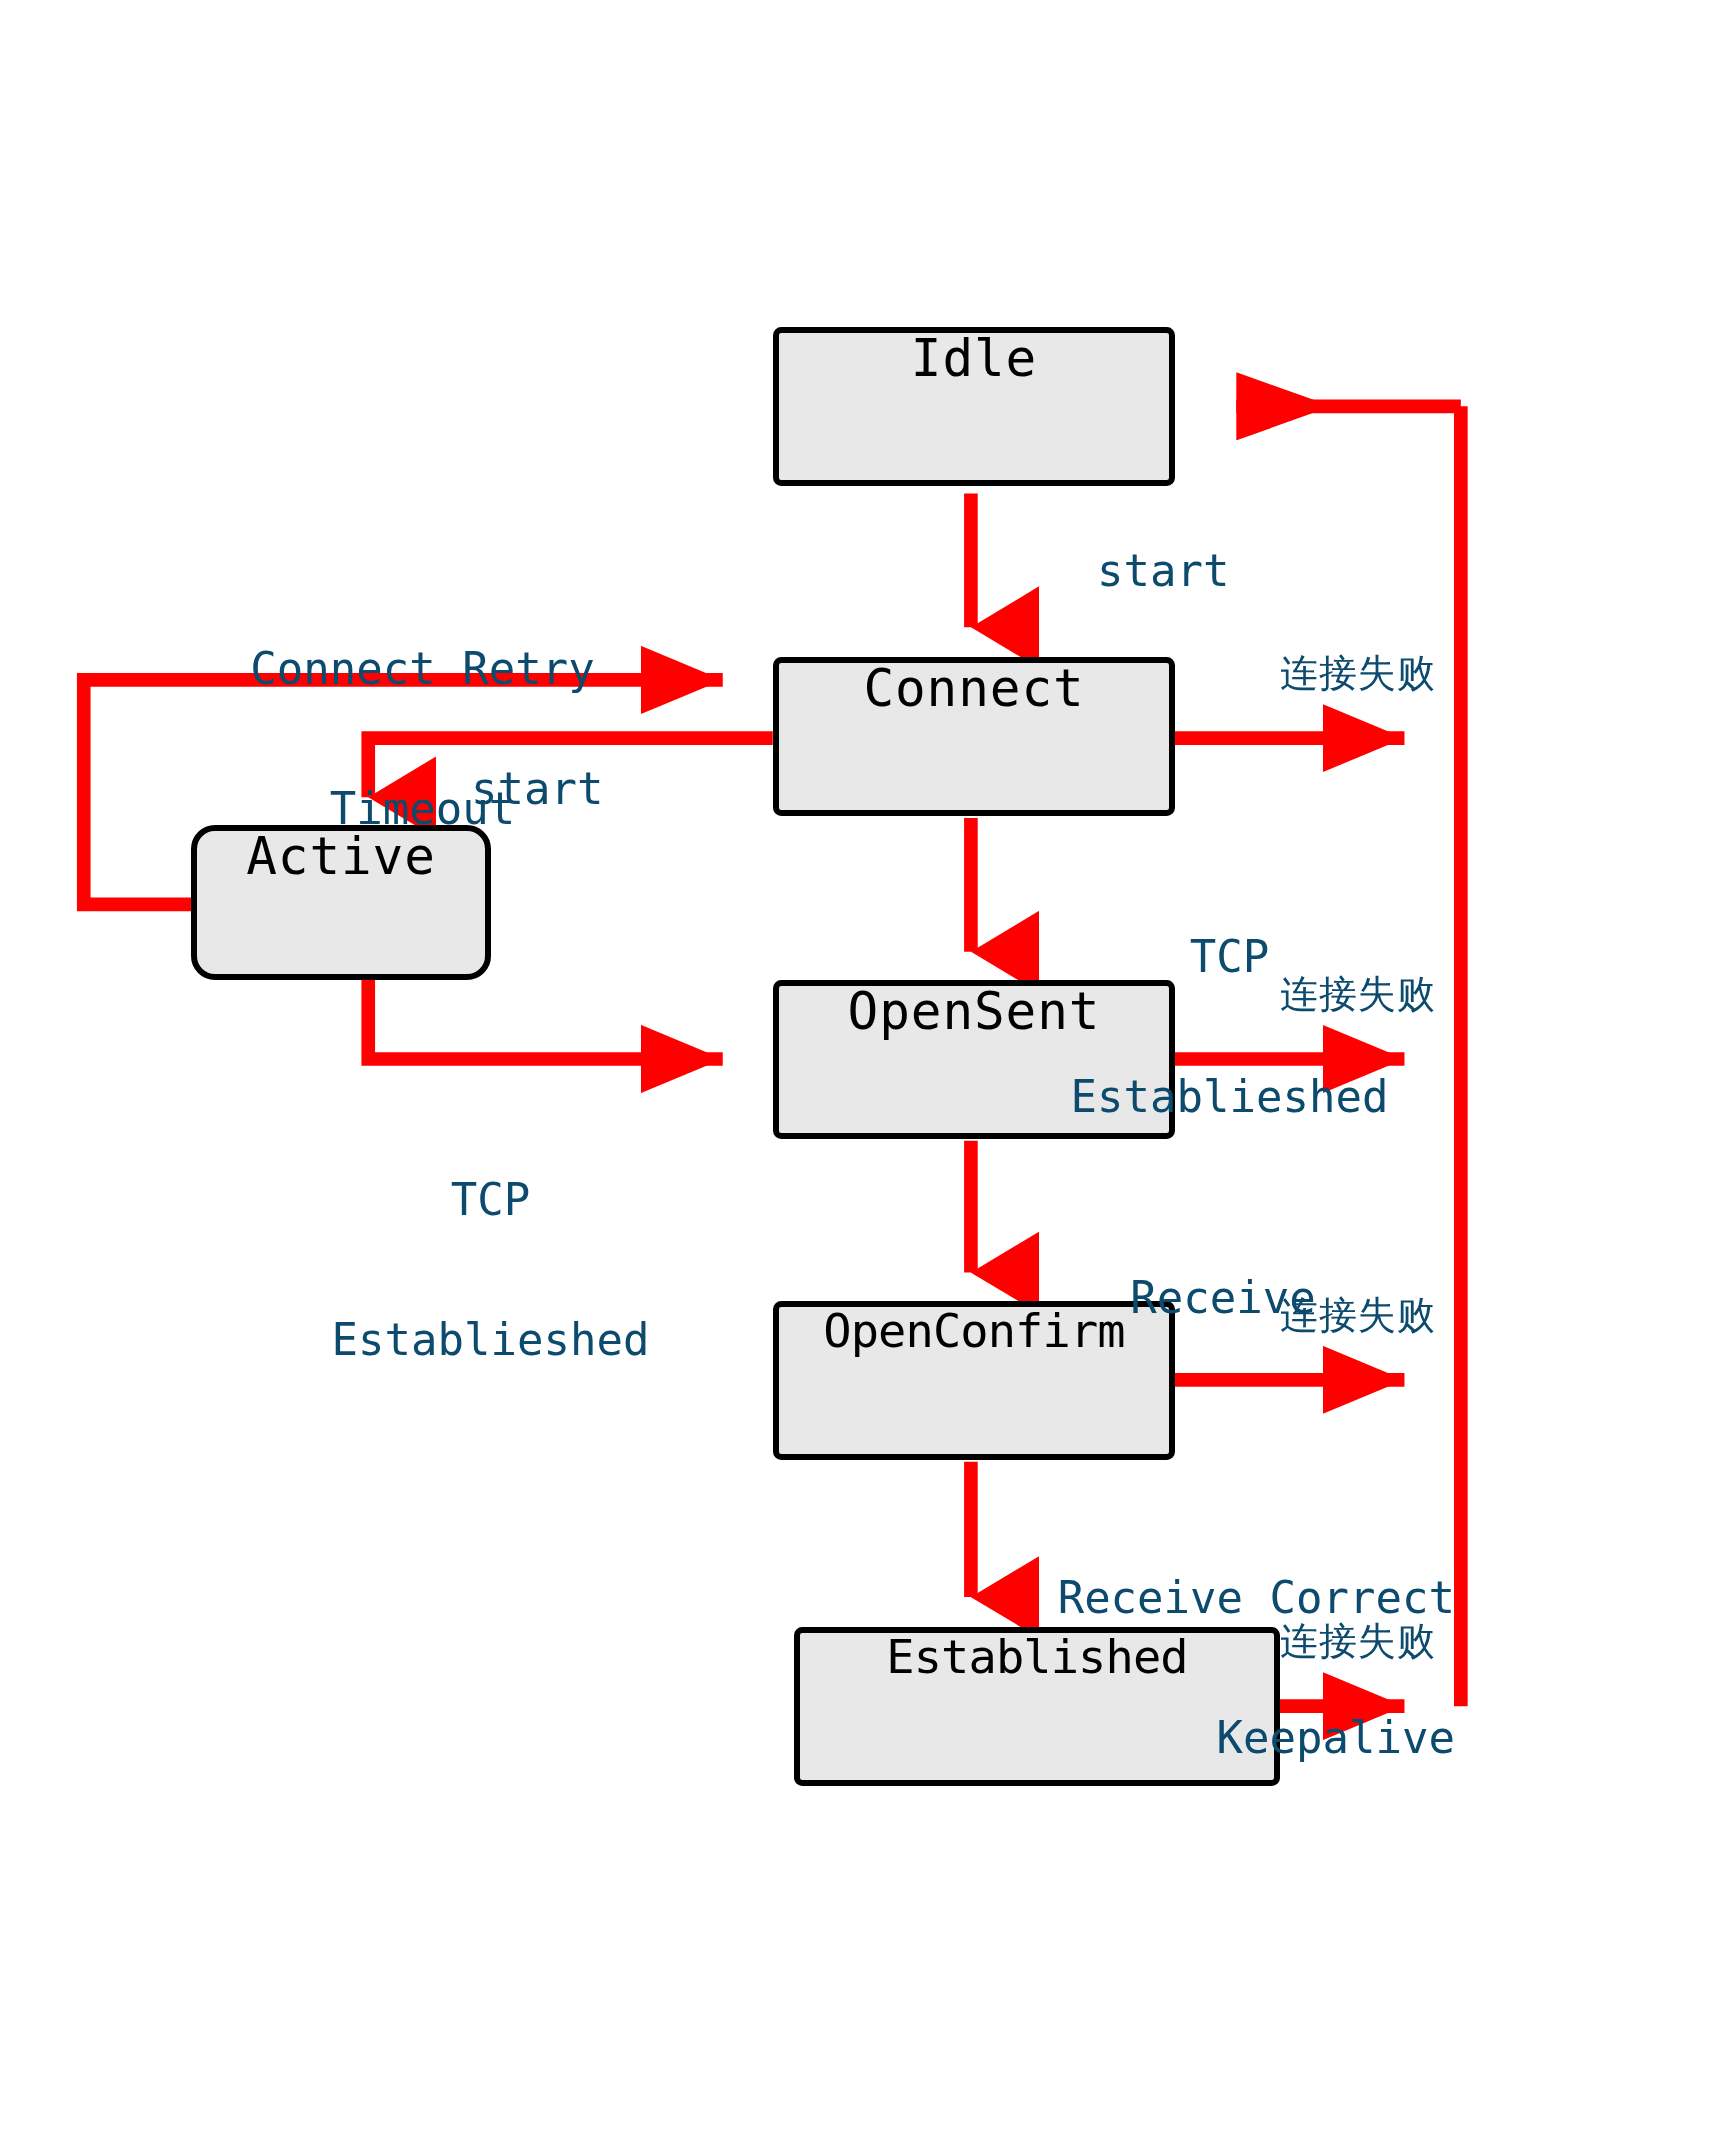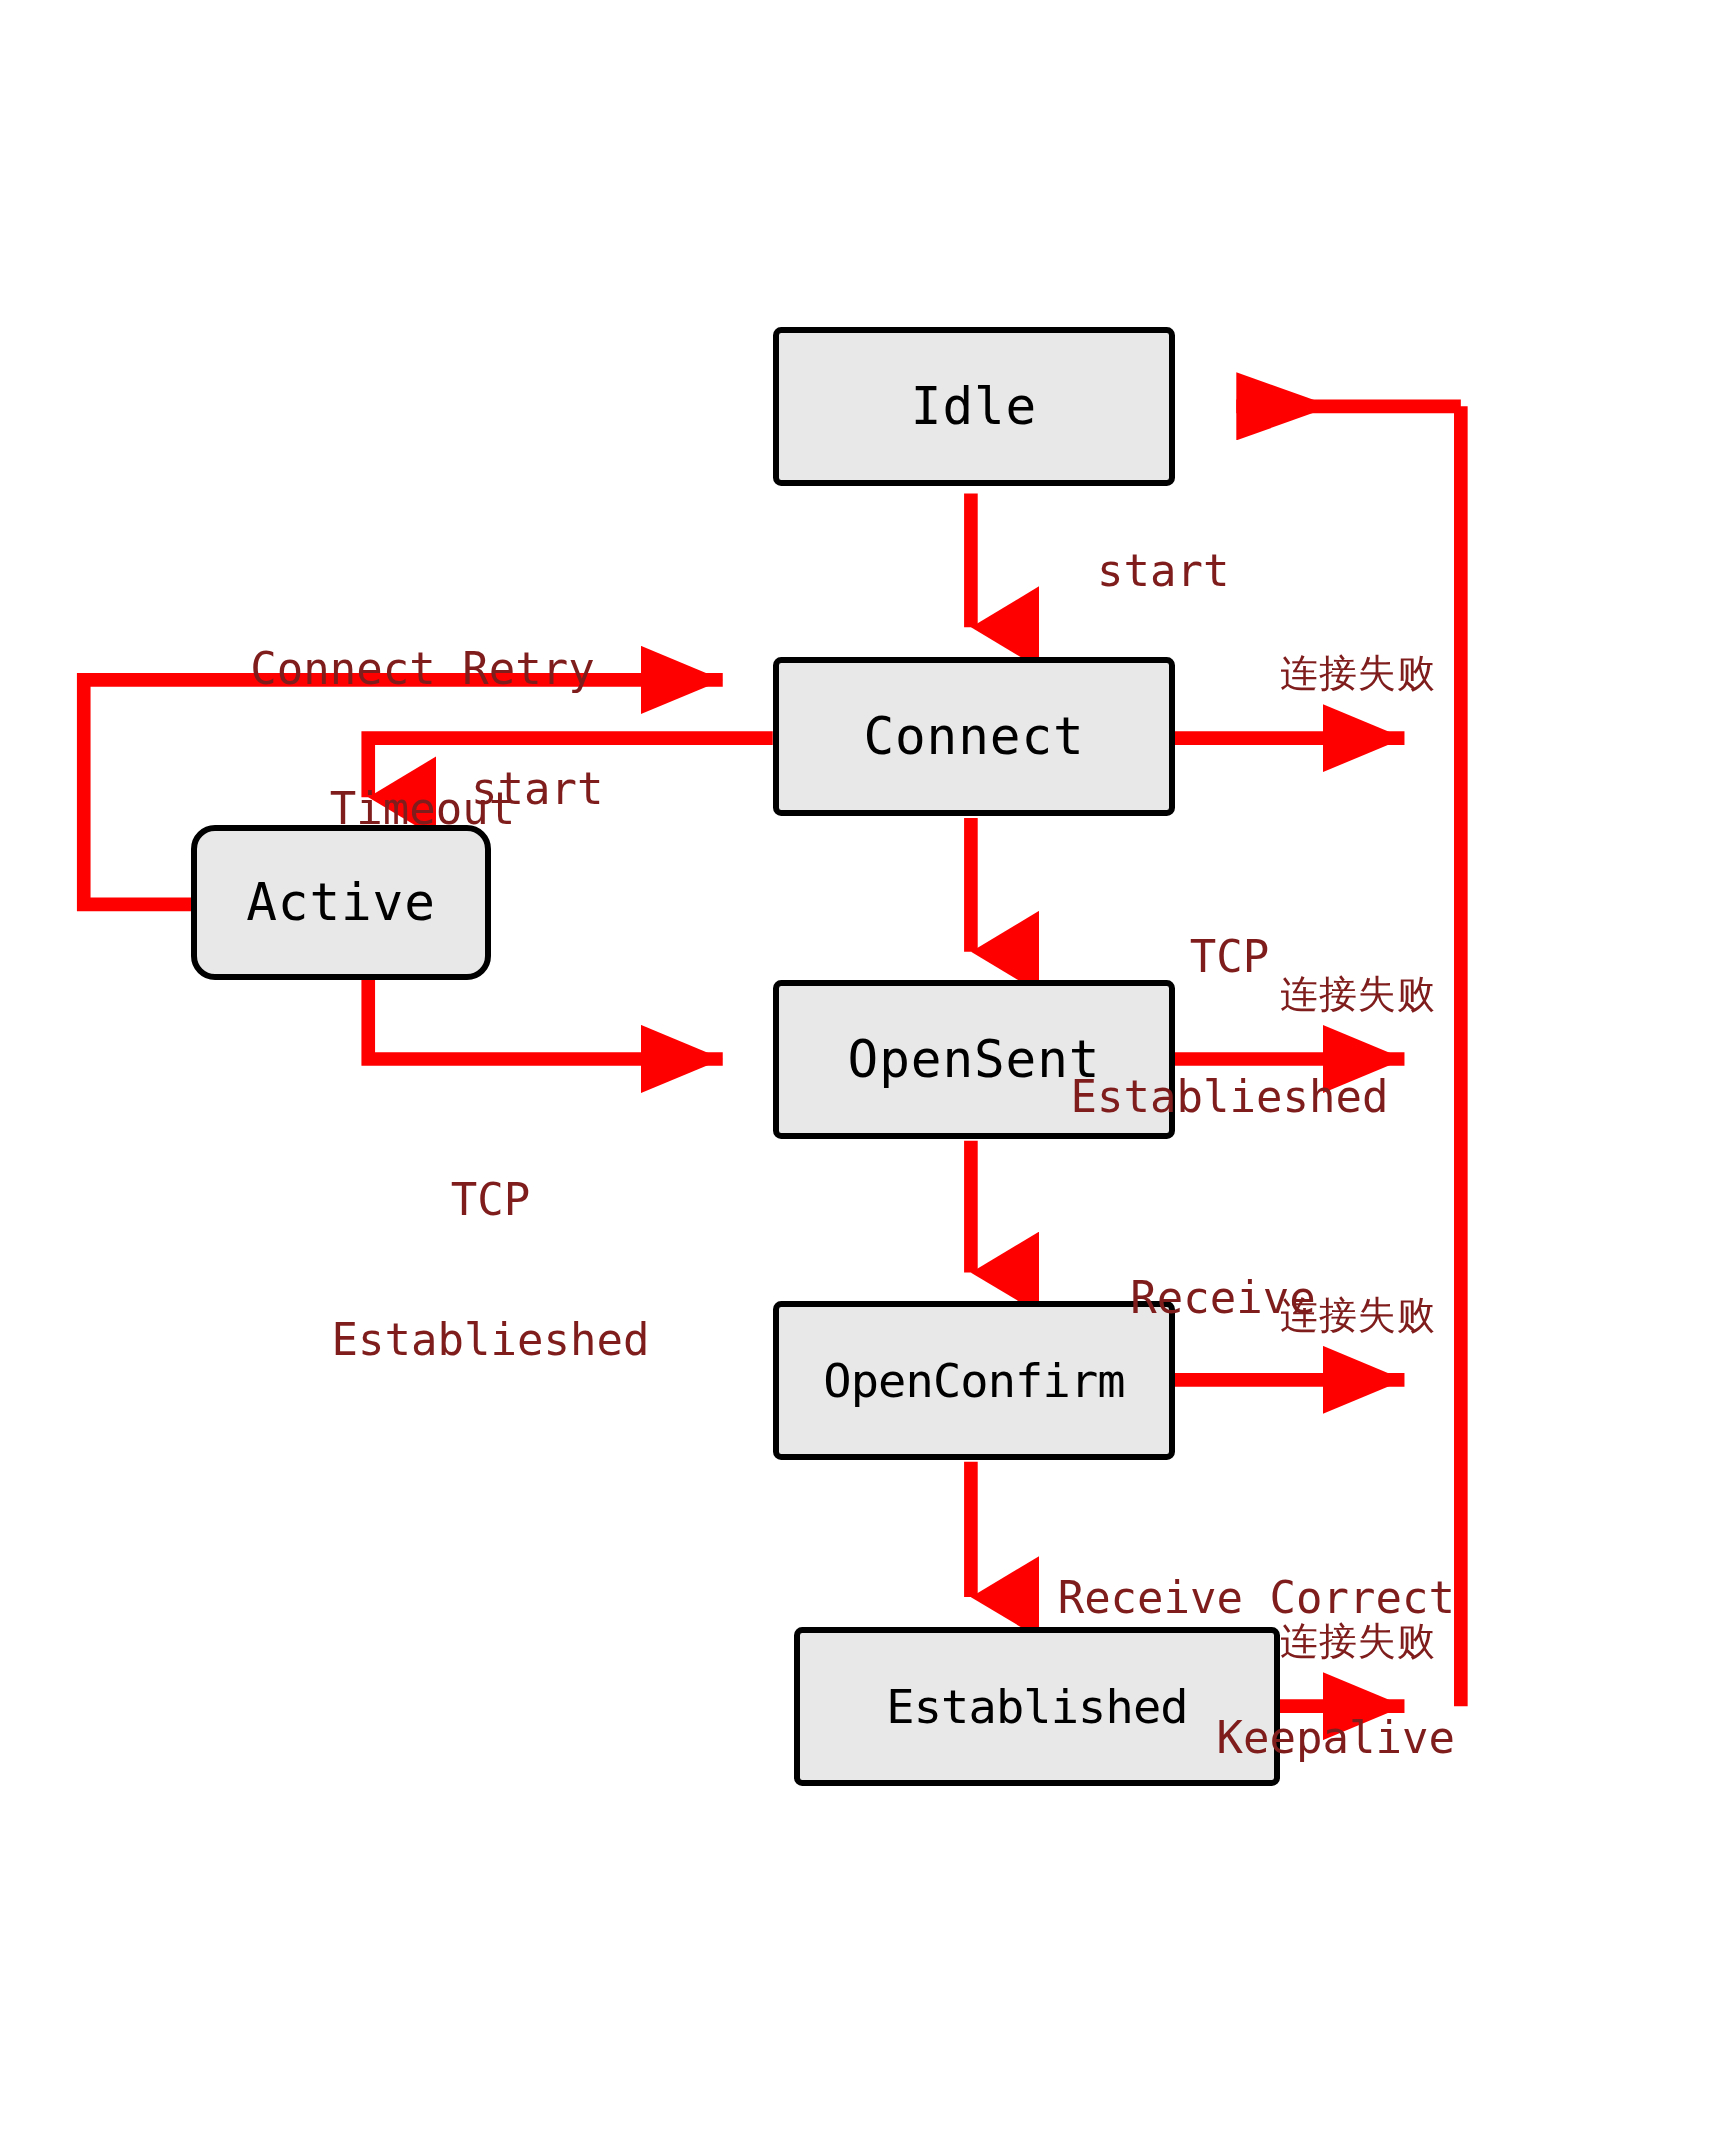--- a/index.html
+++ b/index.html
@@ -26,41 +26,41 @@
     width: 1720px;
     height: 2147px;
   }
   .state-node {
     position: absolute;
     box-sizing: border-box;
     background: #e8e8e8;
     border: 6.4px solid #000000;
     border-radius: 8.2px;
     display: flex;
-    align-items: center;
+    align-items: flex-start;
     justify-content: center;
     z-index: 3;
   }
   .state-label {
     font-family: "DejaVu Sans Mono", monospace;
     font-size: 51px;
     color: #000000;
     line-height: 1;
     white-space: nowrap;
     letter-spacing: 0.9px;
   }
   .state-label.tight {
     font-size: 47px;
     letter-spacing: -0.9px;
   }
   .edge-label {
     position: absolute;
     font-family: "DejaVu Sans Mono", monospace;
     font-size: 44px;
-    color: #7f1d1d;
+    color: #0c4a6e;
     line-height: 1.06;
     white-space: pre;
     z-index: 4;
   }
   .edge-label.cn {
     font-family: "DejaVu Sans", sans-serif;
     font-size: 38px;
     letter-spacing: 0.9px;
   }
   .center { text-align: center; }

